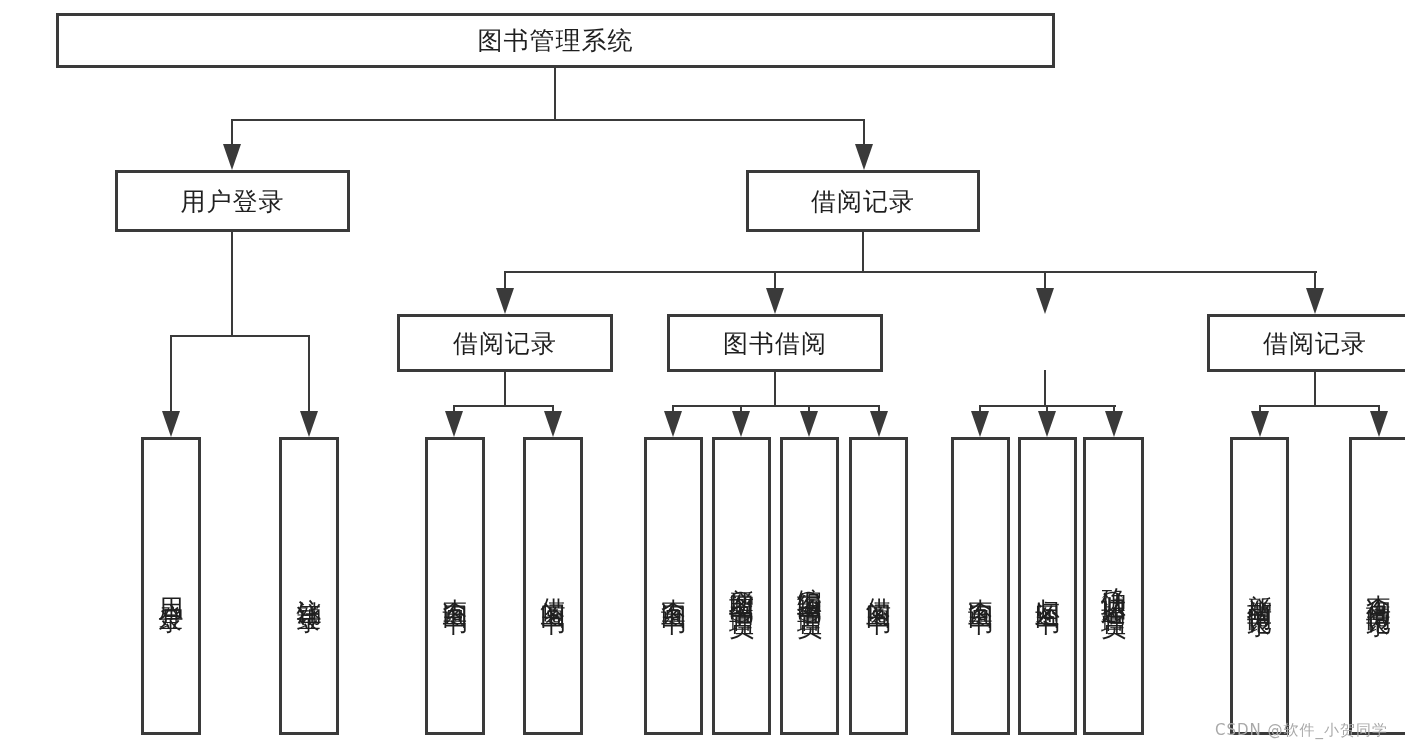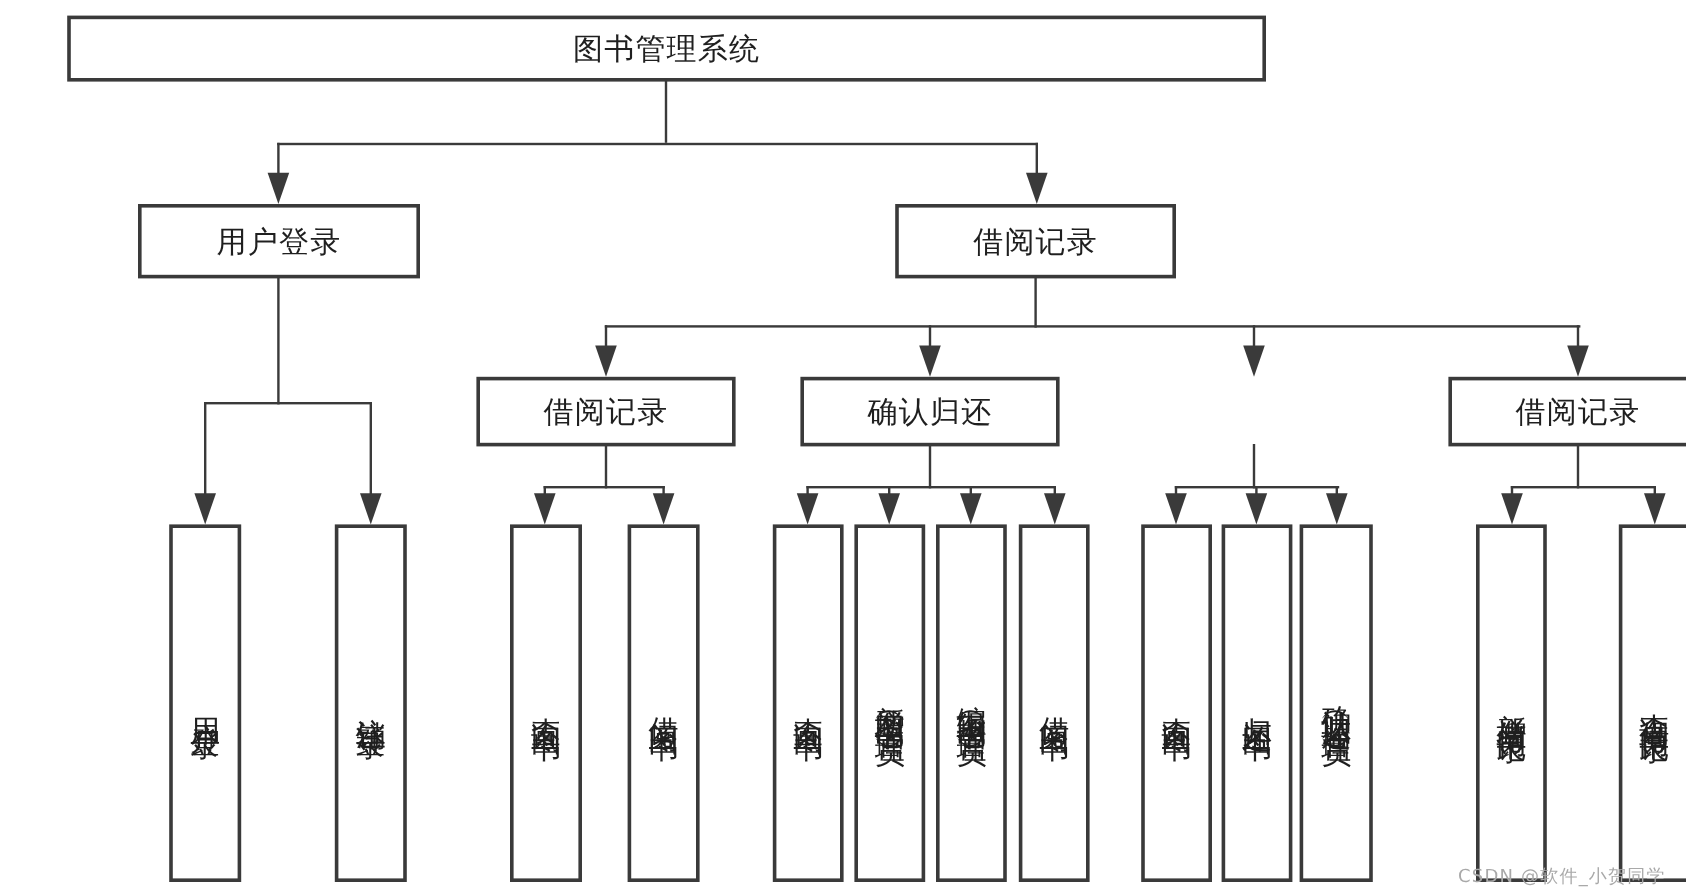--- a/index.html
+++ b/index.html
@@ -69,21 +69,21 @@
     <span class="h-label">用户登录</span>
   </div>
   <div class="node" style="left:711px;top:170px;width:234px;height:62px;">
     <span class="h-label">借阅记录</span>
   </div>
 
   <div class="node" style="left:362px;top:314px;width:216px;height:58px;">
     <span class="h-label">借阅记录</span>
   </div>
   <div class="node" style="left:632px;top:314px;width:216px;height:58px;">
-    <span class="h-label">确认归还</span>
+    <span class="h-label">图书借阅</span>
   </div>
   <div class="node" style="left:1172px;top:314px;width:216px;height:58px;">
     <span class="h-label">借阅记录</span>
   </div>
 
   <div class="node" style="left:106px;top:437px;width:60px;height:298px;">
     <span class="v-label">用户登录</span>
   </div>
   <div class="node" style="left:244px;top:437px;width:60px;height:298px;">
     <span class="v-label">注销登录</span>

